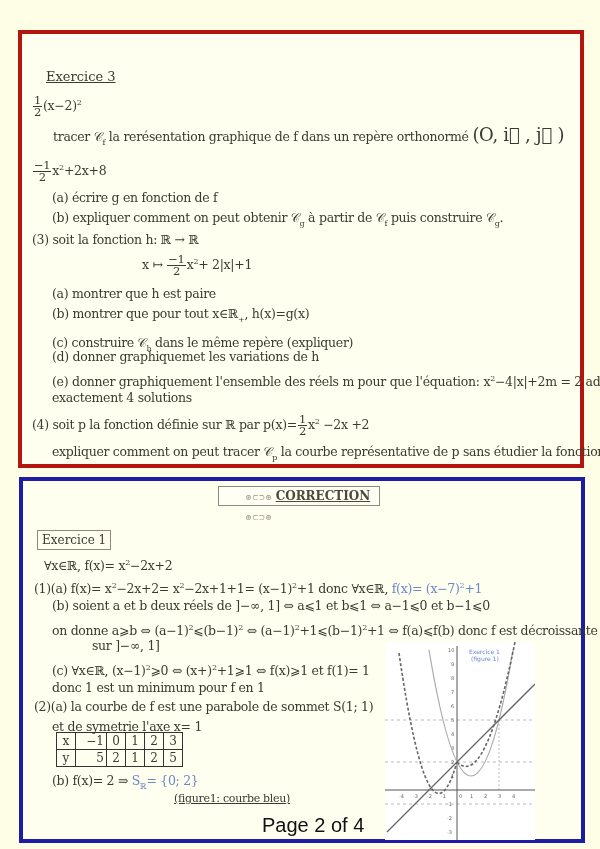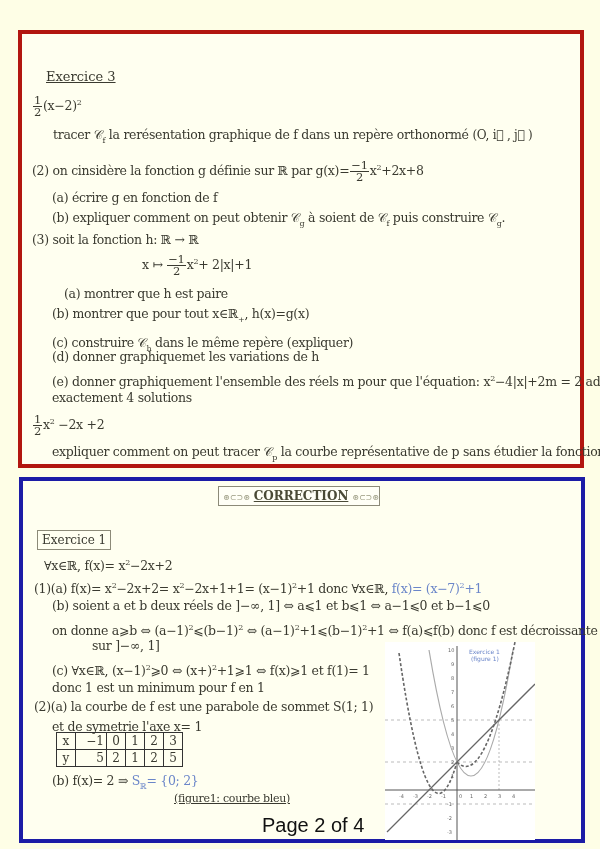--- a/index.html
+++ b/index.html
@@ -9,71 +9,71 @@
   #blue-box{left:19px;top:477px;width:566px;height:366px;border:4px solid #1c1ca6;}
   .line{position:absolute;font-size:12.5px;white-space:nowrap;letter-spacing:-0.3px;line-height:16px;}
   .frac{display:inline-block;vertical-align:middle;text-align:center;font-size:11.5px;line-height:11px;margin:0 1px;}
   .frac span{display:block;}
   .frac .num{border-bottom:1px solid #3a3a30;padding:0 1px;}
   sup{font-size:8px;}
   sub{font-size:8px;}
   .u{text-decoration:underline;}
   .blue{color:#6b86c9;}
   .ex-title{position:absolute;left:46px;top:69px;font-size:13px;text-decoration:underline;}
-  .corr{position:absolute;left:218px;top:486px;width:162px;height:20px;border:1px solid #8c8a78;box-sizing:border-box;text-align:right;font-size:12px;line-height:18px;background:#fffff6;}
+  .corr{position:absolute;left:218px;top:486px;width:162px;height:20px;border:1px solid #8c8a78;box-sizing:border-box;text-align:left;font-size:12px;line-height:18px;background:#fffff6;padding-left:26px;}
   .corr .orn{color:#9a9a80;font-size:8px;}
   .corr .t{text-decoration:underline;font-weight:bold;color:#4a4a36;}
   .ex1{position:absolute;left:37px;top:530px;border:1px solid #8c8a78;padding:1px 4px;font-size:12px;line-height:16px;}
   table.vt{position:absolute;left:56px;top:732px;border-collapse:collapse;font-size:12px;}
   table.vt td{border:1px solid #333;width:14px;height:16px;text-align:center;padding:0 2px;line-height:15px;}
   table.vt td.w{width:26px;text-align:right;}
   .page{position:absolute;left:262px;top:814px;font-family:"Liberation Sans","DejaVu Sans",sans-serif;font-size:20px;color:#111;}
   #graph{position:absolute;left:385px;top:642px;}
 </style>
 </head>
 <body>
 
 <div id="red-box" class="box"></div>
 
 <div class="ex-title">Exercice 3</div>
 
 <div class="line" style="left:32px;top:95px;">
   <span class="frac"><span class="num">1</span><span>2</span></span><span>(x−2)</span><sup>2</sup>
 </div>
 <div class="line" style="left:53px;top:127px;">
-  <span>tracer 𝒞</span><sub>f</sub><span> la rerésentation graphique de f dans un repère orthonormé </span><span style="font-size:12px">(O, i⃗ , j⃗ )</span>
+  <span>tracer 𝒞</span><sub>f</sub><span> la rerésentation graphique de f dans un repère orthonormé </span><span style="font-size:18px">(O, i⃗ , j⃗ )</span>
 </div>
 
 <div class="line" style="left:32px;top:160px;">
-  <span>(2) on cinsidère la fonction g définie sur ℝ par g(x)=</span><span class="frac"><span class="num">−1</span><span>2</span></span><span>x</span><sup>2</sup><span>+2x+8</span>
+  <span class="frac"><span class="num">−1</span><span>2</span></span><span>x</span><sup>2</sup><span>+2x+8</span>
 </div>
 <div class="line" style="left:52px;top:190px;">(a) écrire g en fonction de f</div>
 <div class="line" style="left:52px;top:210px;">
-  <span>(b) expliquer comment on peut obtenir 𝒞</span><sub>g</sub><span> à soient de 𝒞</span><sub>f</sub><span> puis construire 𝒞</span><sub>g</sub><span>.</span>
+  <span>(b) expliquer comment on peut obtenir 𝒞</span><sub>g</sub><span> à partir de 𝒞</span><sub>f</sub><span> puis construire 𝒞</span><sub>g</sub><span>.</span>
 </div>
 
 <div class="line" style="left:32px;top:232px;">(3) soit la fonction h: ℝ → ℝ</div>
 <div class="line" style="left:142px;top:254px;">
   <span>x ↦ </span><span class="frac"><span class="num">−1</span><span>2</span></span><span>x</span><sup>2</sup><span>+ 2|x|+1</span>
 </div>
-<div class="line" style="left:64px;top:286px;">(a) montrer que h est paire</div>
+<div class="line" style="left:52px;top:286px;">(a) montrer que h est paire</div>
 <div class="line" style="left:52px;top:306px;">
   <span>(b) montrer que pour tout x∈ℝ</span><sub>+</sub><span>, h(x)=g(x)</span>
 </div>
 <div class="line" style="left:52px;top:327px;margin-top:8px;">
   <span>(c) construire 𝒞</span><sub>h</sub><span> dans le même repère (expliquer)</span>
 </div>
 <div class="line" style="left:52px;top:349px;">(d) donner graphiquemet les variations de h</div>
 <div class="line" style="left:52px;top:371px;">
   <span>(e) donner graphiquement l'ensemble des réels m pour que l'équation: x</span><sup>2</sup><span>−4|x|+2m = 2 admet</span>
 </div>
 <div class="line" style="left:52px;top:390px;">exactement 4 solutions</div>
 
 <div class="line" style="left:32px;top:414px;">
-  <span class="frac"><span class="num">1</span><span>2</span></span><span>x</span><sup>2</sup><span> −2x +2</span>
+  <span>(4) soit p la fonction définie sur ℝ par p(x)=</span><span class="frac"><span class="num">1</span><span>2</span></span><span>x</span><sup>2</sup><span> −2x +2</span>
 </div>
 <div class="line" style="left:52px;top:444px;">
   <span>expliquer comment on peut tracer 𝒞</span><sub>p</sub><span> la courbe représentative de p sans étudier la fonction p</span>
 </div>
 
 <div id="blue-box" class="box"></div>
 
 <div class="corr">
   <span class="orn">⊛⊂⊃⊛</span>
   <span class="t">CORRECTION</span>

